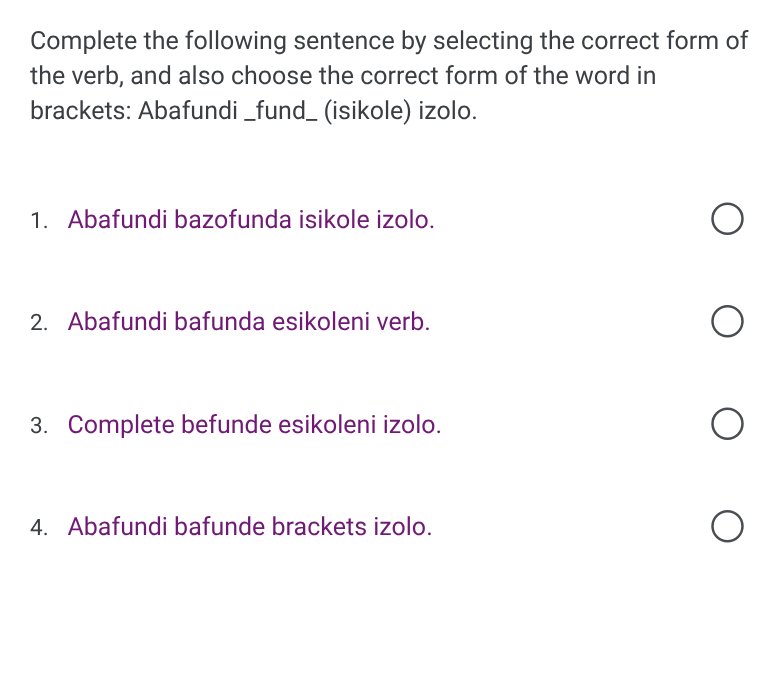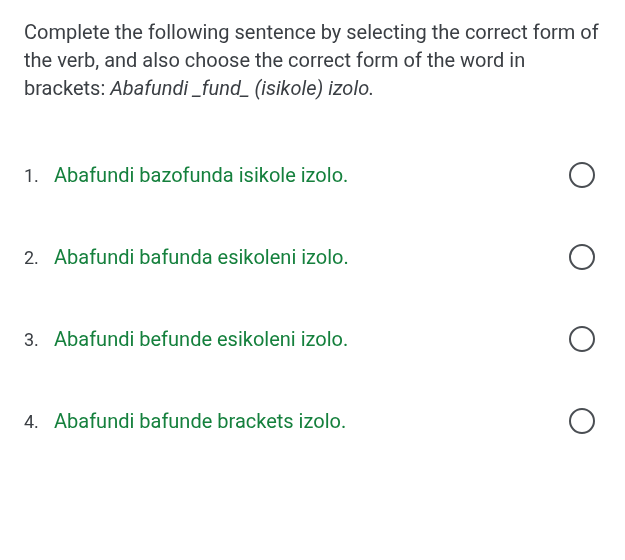--- a/index.html
+++ b/index.html
@@ -15,21 +15,20 @@
     padding: 18px 24px 18px 24px;
     color: #3b3f44;
   }
   .question {
     font-size: 20px;
     line-height: 1.4;
     color: #3b3f44;
     margin-bottom: 60px;
   }
   .question .italic {
-    font-style: italic;
   }
   .options {
     display: flex;
     flex-direction: column;
     gap: 56px;
   }
   .option-row {
     display: flex;
     align-items: center;
     justify-content: space-between;
@@ -39,21 +38,21 @@
     align-items: baseline;
     gap: 10px;
   }
   .option-number {
     font-size: 18px;
     color: #3b3f44;
     min-width: 20px;
   }
   .option-text {
     font-size: 20px;
-    color: #15803d;
+    color: #701a75;
   }
   .radio {
     width: 26px;
     height: 26px;
     border: 2px solid #4a4e53;
     border-radius: 50%;
     background: #ffffff;
     flex-shrink: 0;
     margin-right: 6px;
   }
@@ -71,29 +70,29 @@
     <div class="option-left">
       <span class="option-number">1.</span>
       <span class="option-text">Abafundi bazofunda isikole izolo.</span>
     </div>
     <div class="radio"></div>
   </div>
 
   <div class="option-row">
     <div class="option-left">
       <span class="option-number">2.</span>
-      <span class="option-text">Abafundi bafunda esikoleni izolo.</span>
+      <span class="option-text">Abafundi bafunda esikoleni verb.</span>
     </div>
     <div class="radio"></div>
   </div>
 
   <div class="option-row">
     <div class="option-left">
       <span class="option-number">3.</span>
-      <span class="option-text">Abafundi befunde esikoleni izolo.</span>
+      <span class="option-text">Complete befunde esikoleni izolo.</span>
     </div>
     <div class="radio"></div>
   </div>
 
   <div class="option-row">
     <div class="option-left">
       <span class="option-number">4.</span>
       <span class="option-text">Abafundi bafunde brackets izolo.</span>
     </div>
     <div class="radio"></div>

